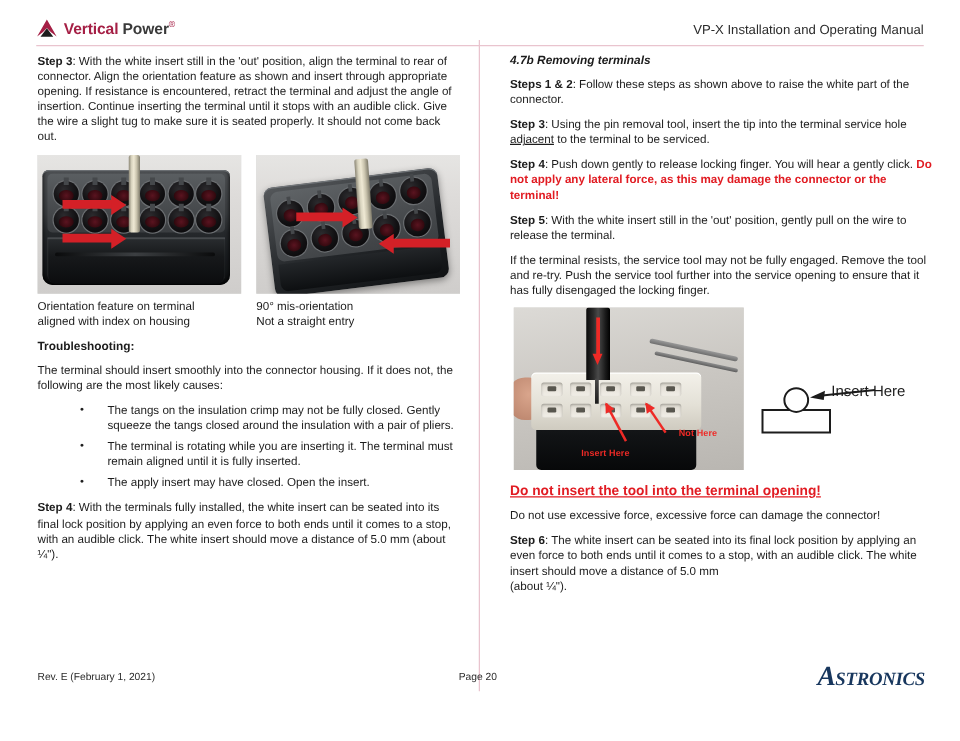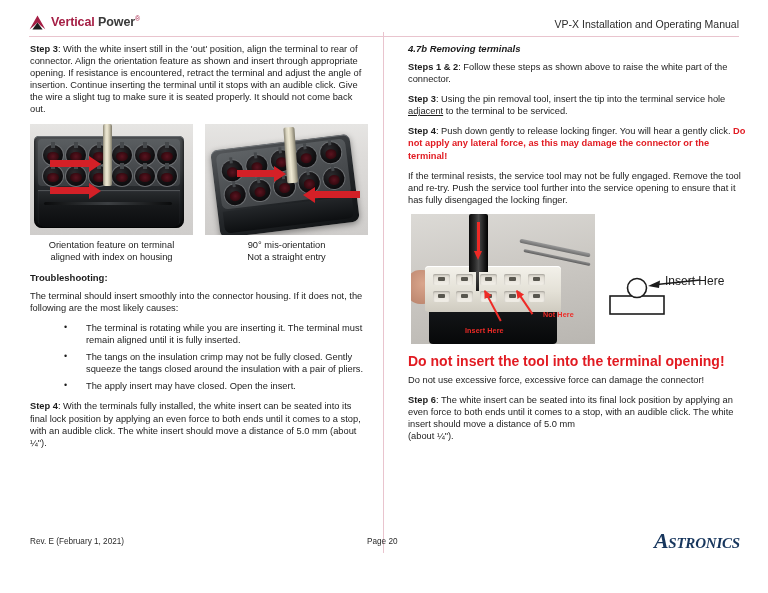--- a/index.html
+++ b/index.html
@@ -110,23 +110,24 @@
     line-height: 12.1px;
     color: #1c1c1c;
     text-align: left;
   }
   .b { font-weight: bold; }
   .u { text-decoration: underline; }
   .red { color: #e11b22; font-weight: bold; }
   .redhead {
     color: #e11b22;
     font-weight: bold;
-    font-size: 14px;
+    font-size: 11px;
     line-height: 12.1px;
     margin: 0 0 7px 0;
+    text-decoration: underline;
   }
   h3.sub {
     margin: 0 0 7px 0;
     font-size: 9.5px;
     font-weight: bold;
     font-style: italic;
     color: #1c1c1c;
   }
   h4.tshoot {
     margin: 0 0 7px 0;
@@ -273,21 +274,21 @@
     position: absolute;
     left: 5px; top: 62px;
     width: 130px; height: 22px;
     background: linear-gradient(180deg,#232629 0%,#0d0f11 100%);
     border-radius: 0 0 6px 6px;
   }
 
   .fig-caption {
     font-size: 9.3px;
     line-height: 12.1px;
-    text-align: center;
+    text-align: left;
     color: #1c1c1c;
     width: 163px;
   }
   .fig-captions {
     display: flex;
     gap: 12px;
     margin-bottom: 9px;
   }
 
   
@@ -592,38 +593,39 @@
         <span>90° mis-orientation</span><br>
         <span>Not a straight entry</span>
       </div>
     </div>
 
     <h4 class="tshoot">Troubleshooting:</h4>
 
     <p class="body">The terminal should insert smoothly into the connector housing. If it does not, the following are the most likely causes:</p>
 
     <ul class="causes">
+      <li>The tangs on the insulation crimp may not be fully closed. Gently squeeze the tangs closed around the insulation with a pair of pliers.</li>
       <li>The terminal is rotating while you are inserting it. The terminal must remain aligned until it is fully inserted.</li>
-      <li>The tangs on the insulation crimp may not be fully closed. Gently squeeze the tangs closed around the insulation with a pair of pliers.</li>
       <li>The apply insert may have closed. Open the insert.</li>
     </ul>
 
     <p class="body"><span class="b">Step 4</span><span>: With the terminals fully installed, the white insert can be seated into its final lock position by applying an even force to both ends until it comes to a stop, with an audible click. The white insert should move a distance of 5.0 mm (about ¼").</span></p>
   </div>
 
   <div class="col-right">
 
     <h3 class="sub">4.7b Removing terminals</h3>
 
     <p class="body"><span class="b">Steps 1 &amp; 2</span><span>: Follow these steps as shown above to raise the white part of the connector.</span></p>
 
     <p class="body"><span class="b">Step 3</span><span>: Using the pin removal tool, insert the tip into the terminal service hole </span><span class="u">adjacent</span><span> to the terminal to be serviced.</span></p>
 
     <p class="body"><span class="b">Step 4</span><span>: Push down gently to release locking finger. You will hear a gently click. </span><span class="red">Do not apply any lateral force, as this may damage the connector or the terminal!</span></p>
 
+    <p class="body"><span class="b">Step 5</span><span>: With the white insert still in the 'out' position, gently pull on the wire to release the terminal.</span></p>
 
     <p class="body">If the terminal resists, the service tool may not be fully engaged. Remove the tool and re-try. Push the service tool further into the service opening to ensure that it has fully disengaged the locking finger.</p>
 
     <div class="right-fig-wrap">
 
       <div class="fig-photo2">
         <div class="photo2-bg"></div>
         <div class="rods"></div>
         <div class="rods2"></div>
         <div class="finger"></div>

